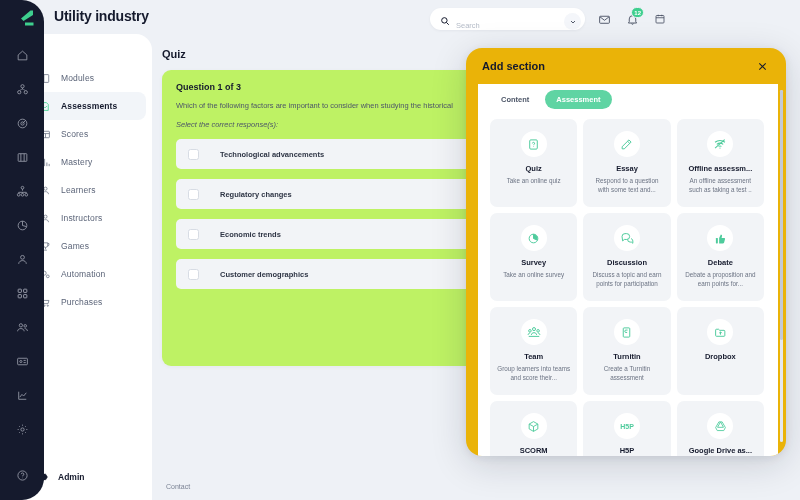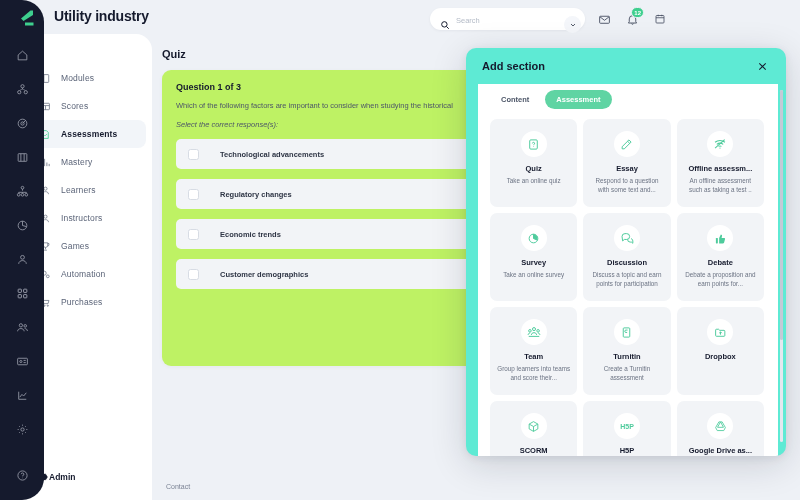--- a/index.html
+++ b/index.html
@@ -47,36 +47,36 @@
   .nav-list { display: flex; flex-direction: column; gap: 0px; padding: 0 6px; }
   .nav-item {
     display: flex; align-items: center; gap: 9px;
     height: 28px; padding: 0 8px; border-radius: 8px;
     color: #5b6478; font-size: 8.5px; letter-spacing: .15px;
     cursor: pointer;
   }
   .nav-item .nico { width: 14px; height: 14px; display: flex; align-items: center; justify-content: center; flex: 0 0 14px; }
   .nav-item.active { background: #f2f5f9; color: #151a2d; font-weight: bold; }
   .nav-admin {
-    margin-top: auto; margin-bottom: 10px; display: flex; align-items: center; 
+    margin-top: auto; margin-bottom: 10px; display: flex; align-items: center; gap: 9px;
     padding: 0 14px; height: 26px; color: #151a2d; font-size: 8.5px; font-weight: bold;
   }
 
   
   .page-title {
     position: absolute; left: 54px; top: 8px; z-index: 7;
     font-size: 14px; font-weight: bold; color: #151a2d; letter-spacing: -.2px;
   }
   .topbar {
     position: absolute; left: 430px; top: 6px; right: 0; height: 26px;
     display: flex; align-items: center; gap: 10px; z-index: 5;
   }
   .search {
     width: 155px; height: 22px; background: #fff; border-radius: 11px;
-    display: flex; align-items: flex-start; padding: 8px 4px 0 10px; gap: 6px;
+    display: flex; align-items: flex-end; padding: 8px 4px 0 10px; gap: 6px;
     box-shadow: 0 1px 3px rgba(21,26,45,.05);
   }
   .search input {
     border: 0; outline: 0; flex: 1; font-size: 7.5px; color: #6a7280;
     font-family: "Liberation Sans", sans-serif; background: transparent;
   }
   .search input::placeholder { color: #b4bbc7; }
   .chev-btn {
     width: 17px; height: 17px; border-radius: 50%; background: #f4f6fa;
     display: flex; align-items: center; justify-content: center; flex: 0 0 17px;
@@ -109,21 +109,21 @@
   }
   .cbox { width: 11px; height: 11px; border: 1px solid #d7dce4; border-radius: 2.5px; background: #fff; flex: 0 0 11px; }
   .opt-label { font-size: 7.5px; color: #2e3545; font-weight: bold; }
   .footer-contact {
     position: absolute; left: 14px; bottom: 10px; font-size: 7px; color: #7b8394;
   }
 
   
   .modal {
     position: absolute; left: 466px; top: 48px; width: 320px; height: 408px;
-    background: #5eead4; border-radius: 10px;
+    background: #eab308; border-radius: 16px;
     box-shadow: 0 8px 36px rgba(21,26,45,.16), 0 2px 8px rgba(21,26,45,.08);
     z-index: 20; overflow: hidden;
   }
   .modal-head {
     height: 36px; display: flex; align-items: center; justify-content: space-between;
     padding: 0 16px;
   }
   .modal-title { font-size: 11px; font-weight: bold; color: #151a2d; }
   .close-x { width: 16px; height: 16px; display: flex; align-items: center; justify-content: center; cursor: pointer; }
   .modal-body {
@@ -308,38 +308,38 @@
       <div class="nav-item">
         <span class="nico">
           <svg width="11" height="11" viewBox="0 0 24 24" fill="none" stroke="#6b7383" stroke-width="1.7">
               <rect x="5" y="3.5" width="14" height="17" rx="1.5"></rect>
               <path d="M8.5 3.5v17"></path>
             </svg>
         </span>
         <span>Modules</span>
       </div>
 
+      <div class="nav-item active">
+        <span class="nico">
+          <svg width="11" height="11" viewBox="0 0 24 24" fill="none" stroke="#3ecf8e" stroke-width="1.8">
+              <path d="M6 3.5h8l4 4v13H6Z"></path>
+              <path d="M9 13l2 2 4-4"></path>
+            </svg>
+        </span>
+        <span>Assessments</span>
+      </div>
+
       <div class="nav-item">
         <span class="nico">
           <svg width="11" height="11" viewBox="0 0 24 24" fill="none" stroke="#6b7383" stroke-width="1.7">
               <rect x="3.5" y="5" width="17" height="14" rx="1.5"></rect>
               <path d="M3.5 10h17M12 10v9"></path>
             </svg>
         </span>
         <span>Scores</span>
-      </div>
-
-      <div class="nav-item active">
-        <span class="nico">
-          <svg width="11" height="11" viewBox="0 0 24 24" fill="none" stroke="#3ecf8e" stroke-width="1.8">
-              <path d="M6 3.5h8l4 4v13H6Z"></path>
-              <path d="M9 13l2 2 4-4"></path>
-            </svg>
-        </span>
-        <span>Assessments</span>
       </div>
 
       <div class="nav-item">
         <span class="nico">
           <svg width="11" height="11" viewBox="0 0 24 24" fill="none" stroke="#6b7383" stroke-width="1.8">
               <path d="M5 20V9M10 20V4M15 20v-8M20 20v-5"></path>
             </svg>
         </span>
         <span>Mastery</span>
       </div>

